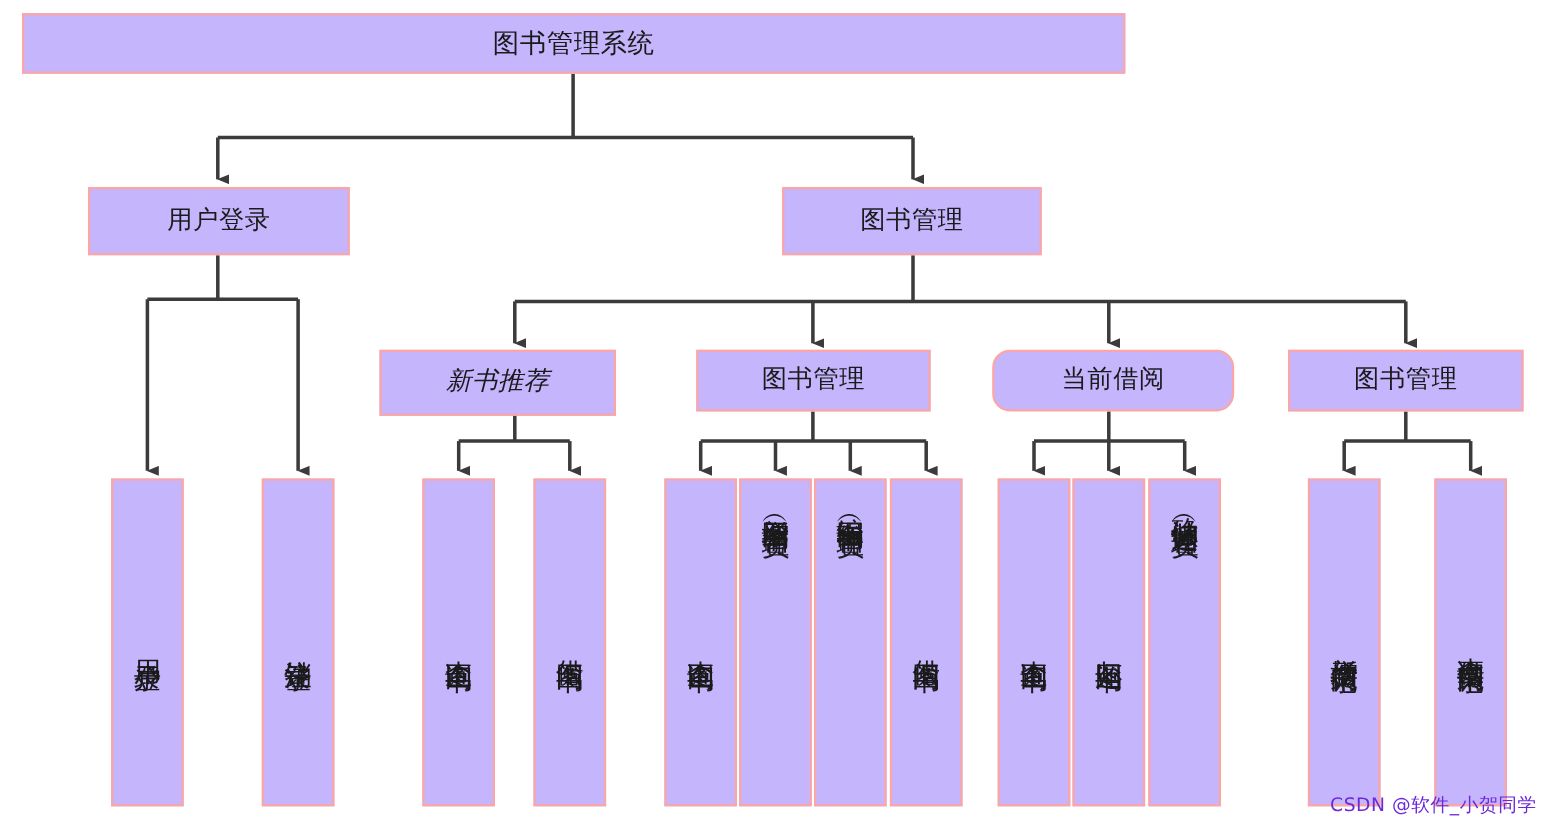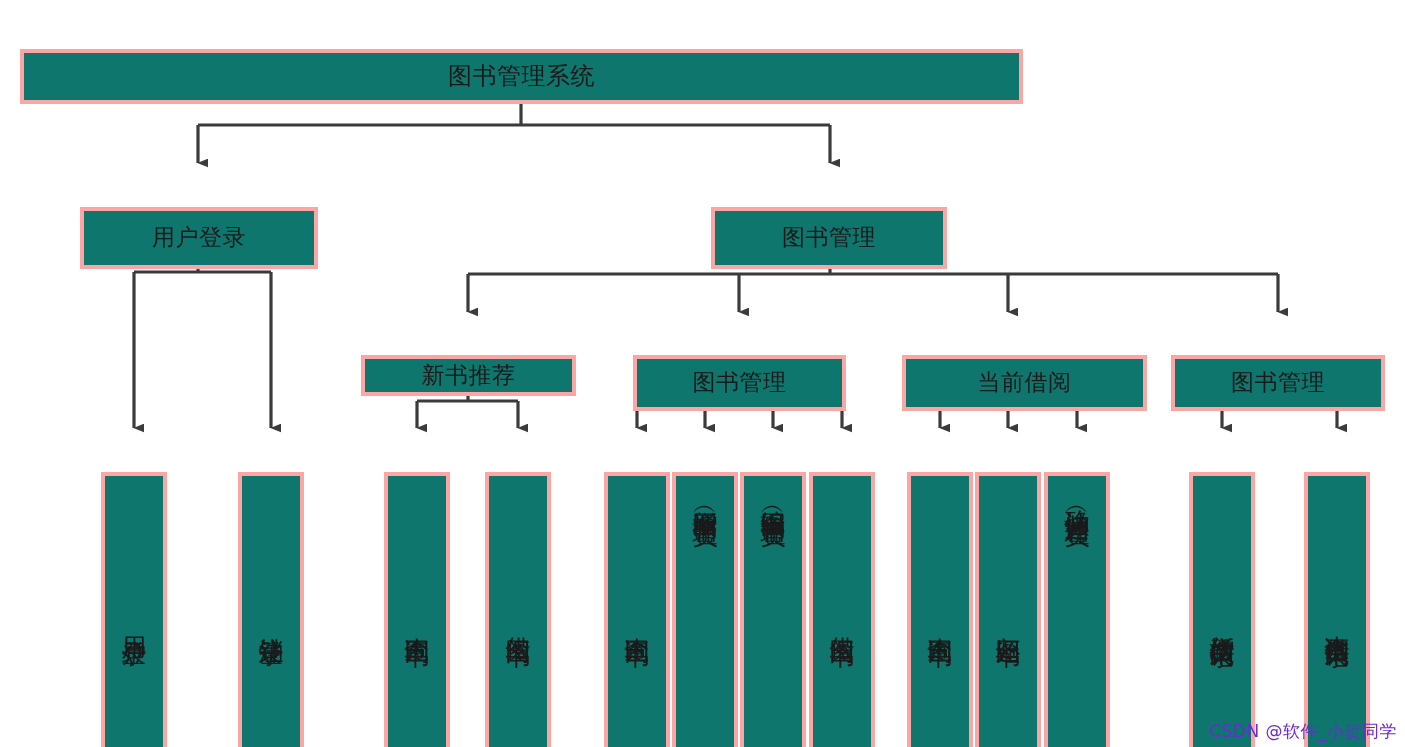--- a/index.html
+++ b/index.html
@@ -23,27 +23,26 @@
     position: absolute;
     left: 0;
     top: 0;
     width: 1405px;
     height: 747px;
     pointer-events: none;
   }
   .node {
     position: absolute;
     box-sizing: border-box;
-    background: #0f766e;
-    border: 4px solid #fca5a5;
+    background: #c4b5fd;
+    border: 2px solid #fca5a5;
     display: flex;
     align-items: center;
     justify-content: center;
     color: #1a1a1a;
-    margin-top: 37px;
   }
   .node-label {
     display: block;
     text-align: center;
     line-height: 1.18;
     white-space: nowrap;
   }
   
   .node.horiz .node-label {
     font-size: 23px;
@@ -141,27 +140,27 @@
     <span class="node-label">图书管理系统</span>
   </div>
 
   <div class="node horiz" style="left:80px; top:170px; width:238px; height:62px;">
     <span class="node-label">用户登录</span>
   </div>
   <div class="node horiz" style="left:711px; top:170px; width:236px; height:62px;">
     <span class="node-label">图书管理</span>
   </div>
 
-  <div class="node horiz" style="left:361px; top:318px; width:215px; height:41px;">
+  <div class="node horiz" style="left:345px; top:318px; width:215px; height:60px;font-style:italic;">
     <span class="node-label">新书推荐</span>
   </div>
   <div class="node horiz" style="left:633px; top:318px; width:213px; height:56px;">
     <span class="node-label">图书管理</span>
   </div>
-  <div class="node horiz" style="left:902px; top:318px; width:245px; height:56px;">
+  <div class="node horiz" style="left:902px; top:318px; width:220px; height:56px;border-radius:16px;">
     <span class="node-label">当前借阅</span>
   </div>
   <div class="node horiz" style="left:1171px; top:318px; width:214px; height:56px;">
     <span class="node-label">图书管理</span>
   </div>
 
   <div class="node vert center-block" style="left:101px; top:435px; width:66px; height:298px;">
     <span class="node-label">用户登录</span>
   </div>
   <div class="node vert center-block" style="left:238px; top:435px; width:66px; height:298px;">

